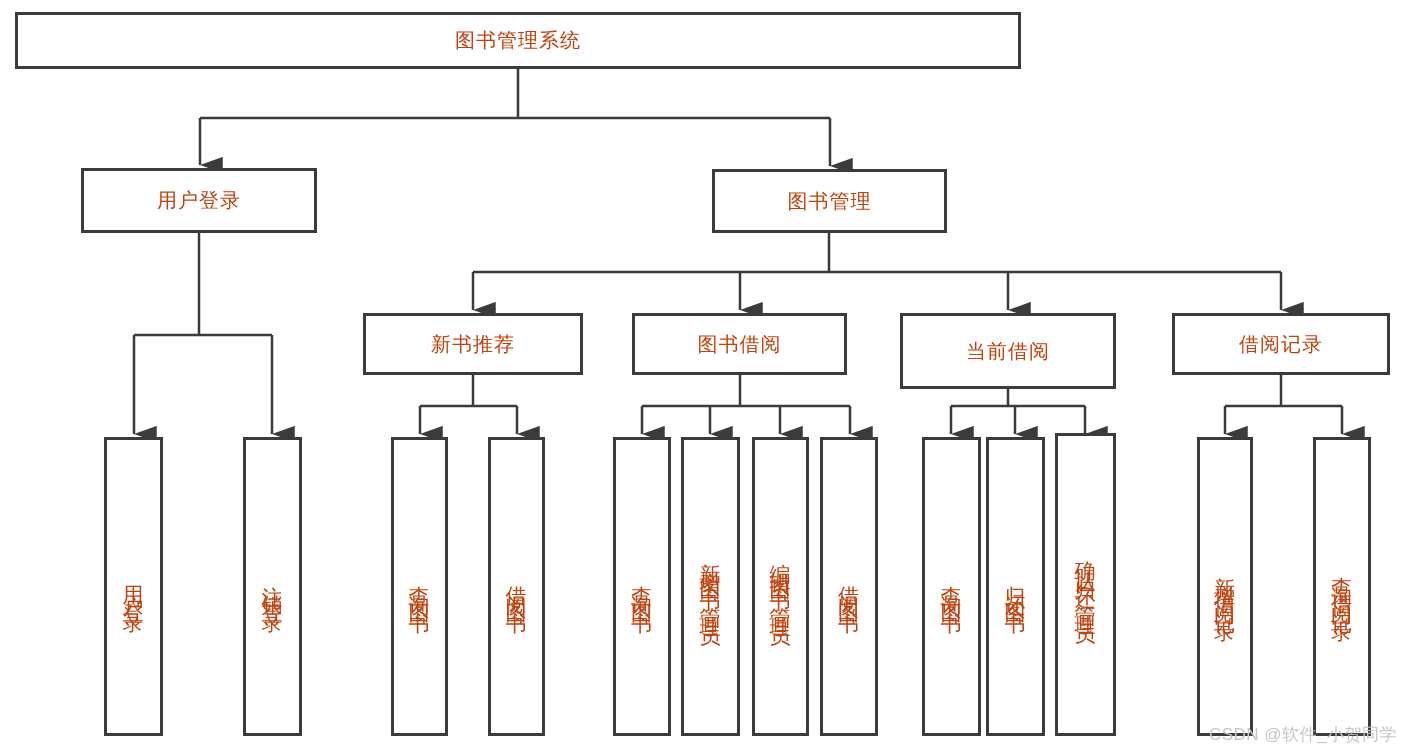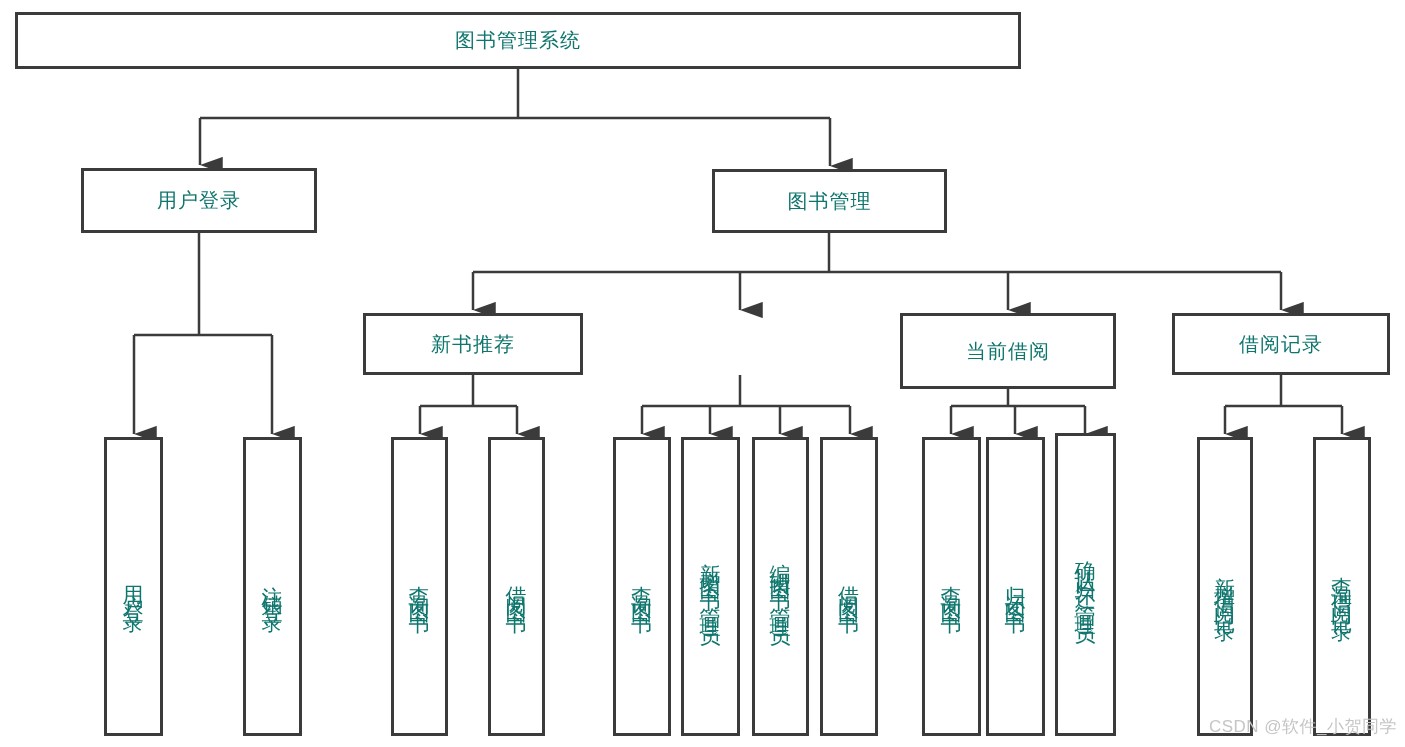--- a/index.html
+++ b/index.html
@@ -22,38 +22,38 @@
     fill: none;
   }
   .box {
     position: absolute;
     box-sizing: border-box;
     border: 3px solid #3b3b3b;
     background: #ffffff;
     display: flex;
     align-items: center;
     justify-content: center;
-    color: #0f766e;
+    color: #c2410c;
   }
   .hlabel {
     font-size: 20px;
     letter-spacing: 1px;
     white-space: nowrap;
   }
   .vlabel {
     writing-mode: vertical-rl;
     font-size: 21px;
     letter-spacing: 9px;
     line-height: 1;
     white-space: nowrap;
   }
   .watermark {
     position: absolute;
     right: 8px;
-    bottom: 9px;
+    bottom: 1px;
     font-size: 17px;
     letter-spacing: 0.5px;
     color: #c5c5c5;
     white-space: nowrap;
   }
 </style>
 </head>
 <body>
 
 <div class="stage">
@@ -106,20 +106,23 @@
   <div class="box" style="left:81px; top:168px; width:236px; height:65px;">
     <span class="hlabel">用户登录</span>
   </div>
   <div class="box" style="left:712px; top:169px; width:235px; height:64px;align-items:center;">
     <span class="hlabel">图书管理</span>
   </div>
 
   <div class="box" style="left:363px; top:313px; width:220px; height:62px;text-align:center;">
     <span class="hlabel">新书推荐</span>
   </div>
+  <div class="box" style="left:632px; top:313px; width:215px; height:62px;">
+    <span class="hlabel">图书借阅</span>
+  </div>
   <div class="box" style="left:900px; top:313px; width:216px; height:76px;">
     <span class="hlabel">当前借阅</span>
   </div>
   <div class="box" style="left:1172px; top:313px; width:218px; height:62px;">
     <span class="hlabel">借阅记录</span>
   </div>
 
   <div class="box" style="left:104px; top:437px; width:59px; height:299px;">
     <span class="vlabel">用户登录</span>
   </div>

